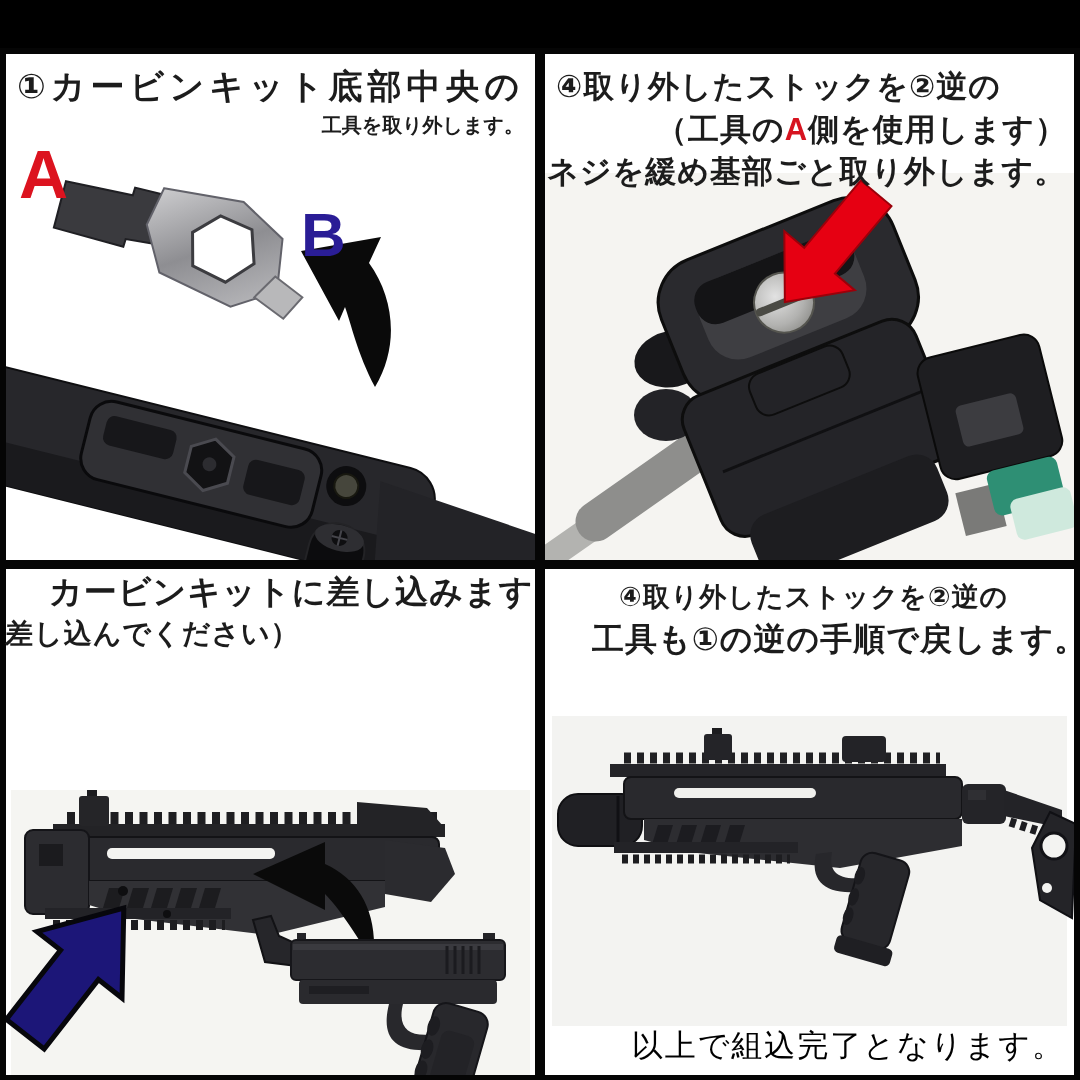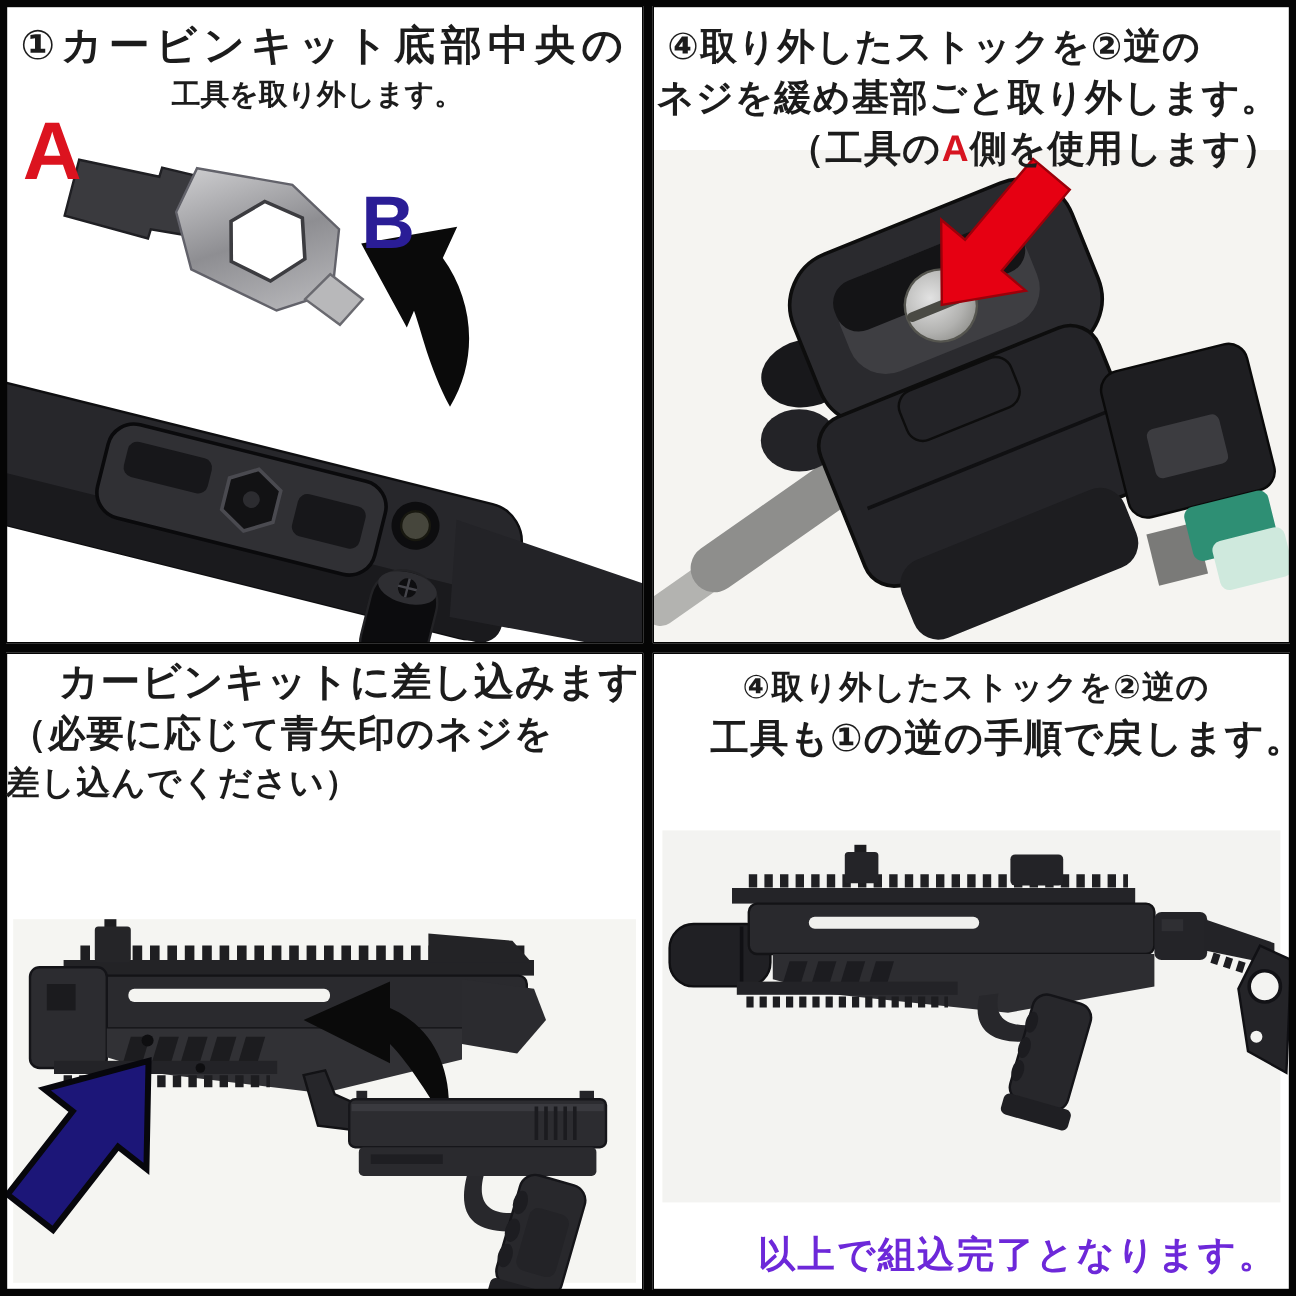--- a/index.html
+++ b/index.html
@@ -1,46 +1,46 @@
 <!DOCTYPE html>
 <html><head>
 <meta charset="utf-8">
 <style>
   html,body{margin:0;padding:0;}
   body{width:1080px;height:1080px;position:relative;background:#000;
        font-family:"Liberation Sans","DejaVu Sans",sans-serif;}
   .grid{position:absolute;inset:0;display:grid;box-sizing:border-box;
         grid-template-columns:1fr 1fr;grid-template-rows:1fr 1fr;
-        gap:8px;padding:5px;background:#050505;}
+        gap:8px;padding:5px;background:#050505;margin-top:48px;}
   .panel{background:#ffffff;position:relative;overflow:hidden;color:#1c1c1c;}
   .txt{position:relative;z-index:3;font-weight:600;line-height:1.28;
        white-space:nowrap;color:#1c1c1c;}
   .accent-red{color:#d71420;}
   .accent-blue{color:#241b8e;}
   
   .p1-l1{font-size:34px;letter-spacing:5px;padding:12px 0 0 12px;}
-  .p1-l2{font-size:24px;letter-spacing:0px;text-align:center;padding:4px 12px 0 0;}
+  .p1-l2{font-size:20px;letter-spacing:0px;text-align:right;padding:4px 12px 0 0;}
   .big-a{position:absolute;z-index:4;left:14px;top:82px;font-size:68px;font-weight:700;color:#dc131f;}
   .big-b{position:absolute;z-index:4;left:296px;top:146px;font-size:62px;font-weight:700;color:#2a1d96;}
   
   .p2-l1{font-size:31px;letter-spacing:1px;padding:14px 0 0 12px;}
   .p2-l2{font-size:31px;letter-spacing:1px;padding:3px 0 0 3px;}
   .p2-l3{font-size:31px;letter-spacing:1px;text-align:right;padding:3px 8px 0 0;}
   
   .p3-l1{font-size:32px;letter-spacing:1px;padding:9px 0 0 9px;}
   .p3-l2{font-size:33px;letter-spacing:1px;padding:3px 0 0 44px;}
   .p3-l3{font-size:31px;letter-spacing:1px;padding:3px 0 0 3px;}
   .p3-l4{font-size:31px;letter-spacing:1px;padding:3px 0 0 52px;}
   .p3-l5{font-size:28px;letter-spacing:1px;text-align:left;padding:3px 48px 0 0;}
   
   .p4-l1{font-size:27px;letter-spacing:1px;padding:12px 0 0 8px;text-align:center;}
   .p4-l2{font-size:32px;letter-spacing:1px;padding:4px 0 0 48px;}
   .p4-l3{font-size:32px;letter-spacing:1px;padding:4px 0 0 48px;}
   .p4-footer{position:absolute;z-index:3;right:10px;bottom:8px;
-             font-size:31px;letter-spacing:2px;font-weight:700;color:#6d28d9;}
+             font-size:31px;letter-spacing:2px;font-weight:400;color:#000000;}
   .photo-svg{position:absolute;inset:0;z-index:1;}
 </style>
 </head>
 <body>
 
 <div class="grid">
 
   <div class="panel">
     <div class="txt p1-l1">①カービンキット底部中央の</div>
     <div class="txt p1-l2">工具を取り外します。</div>
@@ -82,22 +82,22 @@
       </g>
       <rect x="0" y="0" width="531" height="531" fill="none" stroke="#050505" stroke-width="2"></rect>
     </svg>
 
     <div class="big-a">A</div>
     <div class="big-b">B</div>
   </div>
 
   <div class="panel">
     <div class="txt p2-l1">④取り外したストックを②逆の</div>
+    <div class="txt p2-l3"><span>（工具の</span><span class="accent-red">A</span><span>側を使用します）</span></div>
     <div class="txt p2-l2">ネジを緩め基部ごと取り外します。</div>
-    <div class="txt p2-l3"><span>（工具の</span><span class="accent-red">A</span><span>側を使用します）</span></div>
 
     <svg class="photo-svg" viewBox="0 0 531 531">
       <defs>
         <radialGradient id="metalB" cx="0.4" cy="0.35" r="0.8">
           <stop offset="0" stop-color="#e2e2e2"></stop>
           <stop offset="0.6" stop-color="#b2b2b0"></stop>
           <stop offset="1" stop-color="#83837f"></stop>
         </radialGradient>
       </defs>
       <rect x="0" y="120" width="531" height="411" fill="#f5f4f1"></rect>
@@ -135,21 +135,20 @@
 
       <g transform="translate(282,200) rotate(40)">
         <polygon points="-20,-78 20,-78 20,10 46,10 0,64 -46,10 -20,10" fill="#e60012" stroke="#9b000a" stroke-width="2"></polygon>
       </g>
       <rect x="0" y="0" width="531" height="531" fill="none" stroke="#050505" stroke-width="2"></rect>
     </svg>
   </div>
 
   <div class="panel">
     <div class="txt p3-l2">カービンキットに差し込みます。</div>
-    <div class="txt p3-l3">（必要に応じて青矢印のネジを</div>
     <div class="txt p3-l5">差し込んでください）</div>
 
     <svg class="photo-svg" viewBox="0 0 531 531">
       <rect x="6" y="222" width="519" height="303" fill="#f5f5f2"></rect>
 
       <g transform="translate(12,224)">
         <line x1="50" y1="26" x2="420" y2="26" stroke="#1e1e21" stroke-width="12" stroke-dasharray="8 6.5"></line>
         <rect x="36" y="32" width="392" height="13" fill="#232326"></rect>
         <rect x="70" y="-2" width="10" height="12" fill="#1c1c1f"></rect>
         <rect x="62" y="4" width="30" height="30" rx="3" fill="#252528"></rect>

